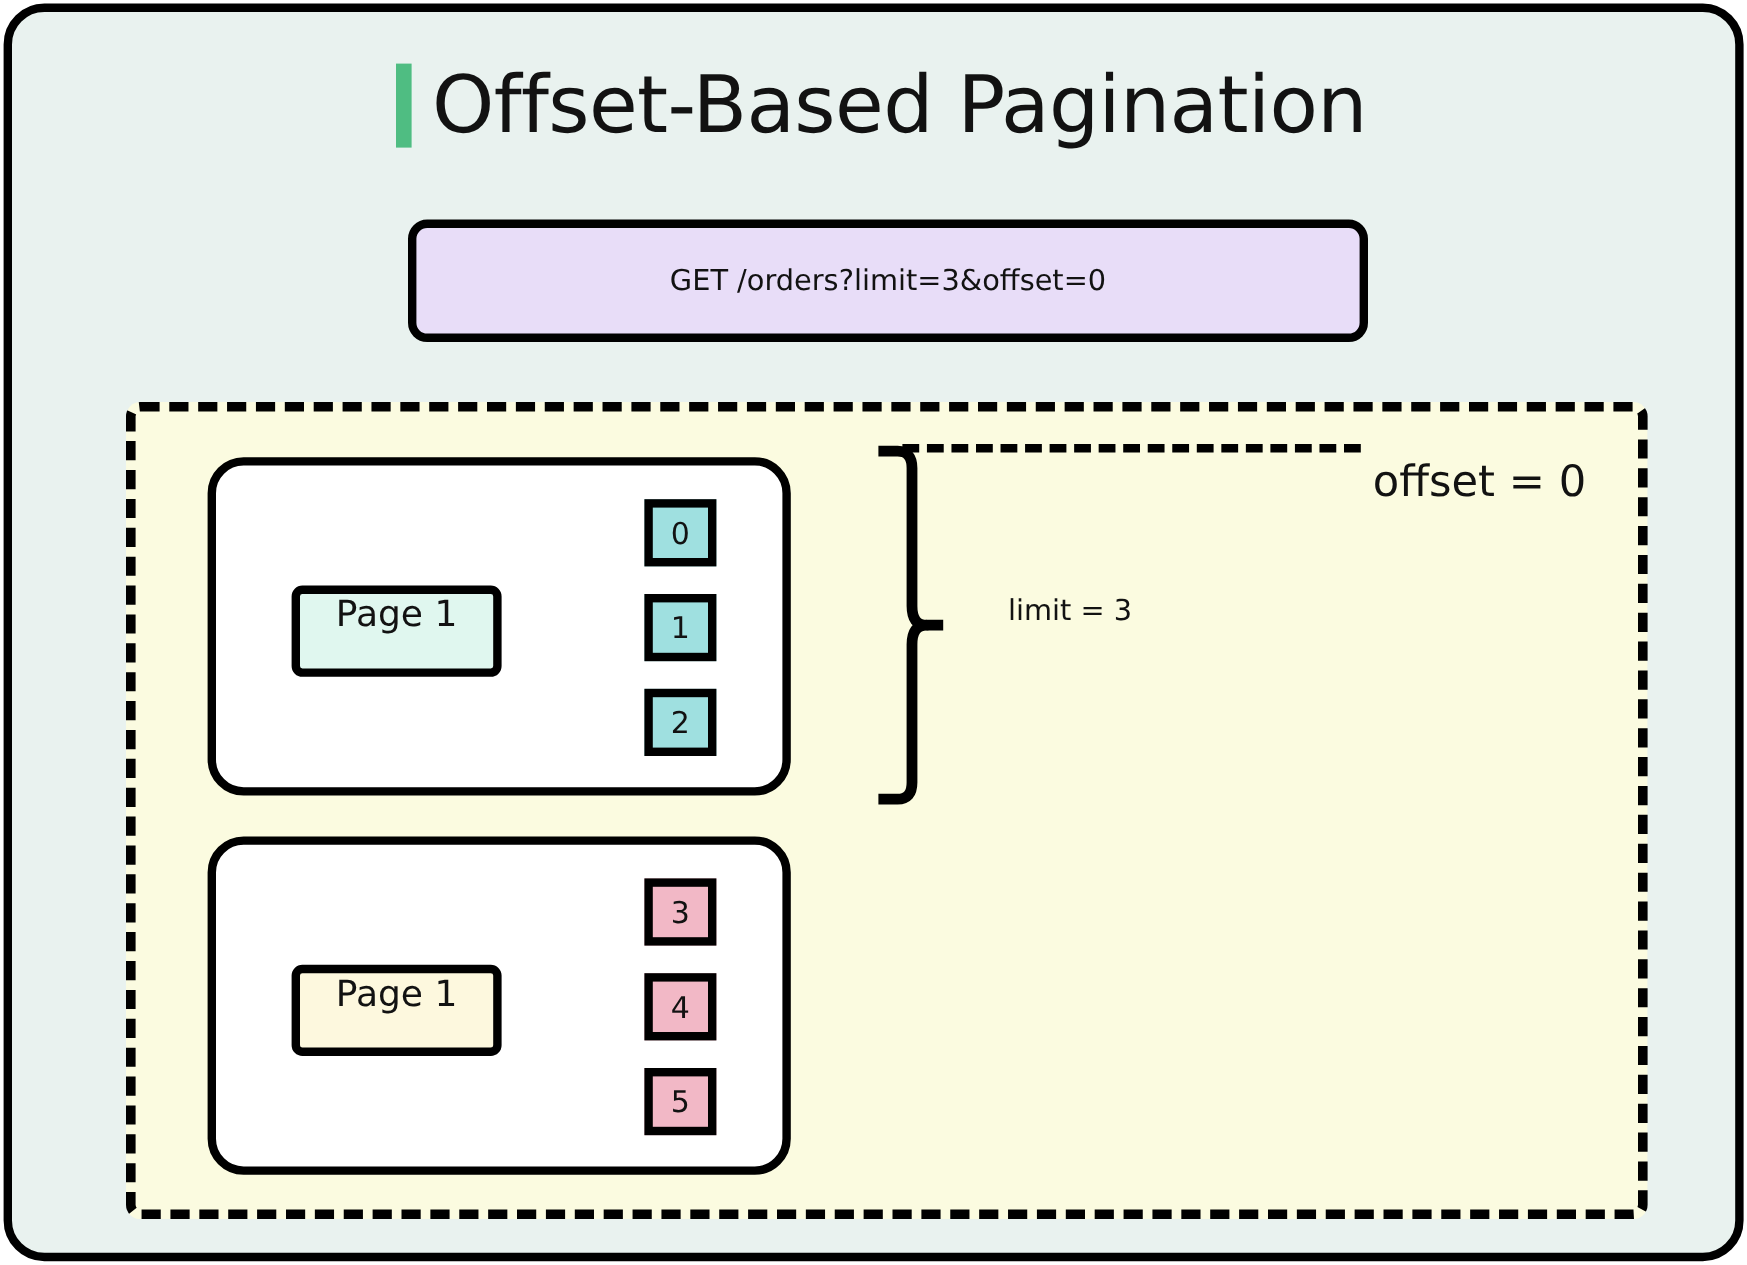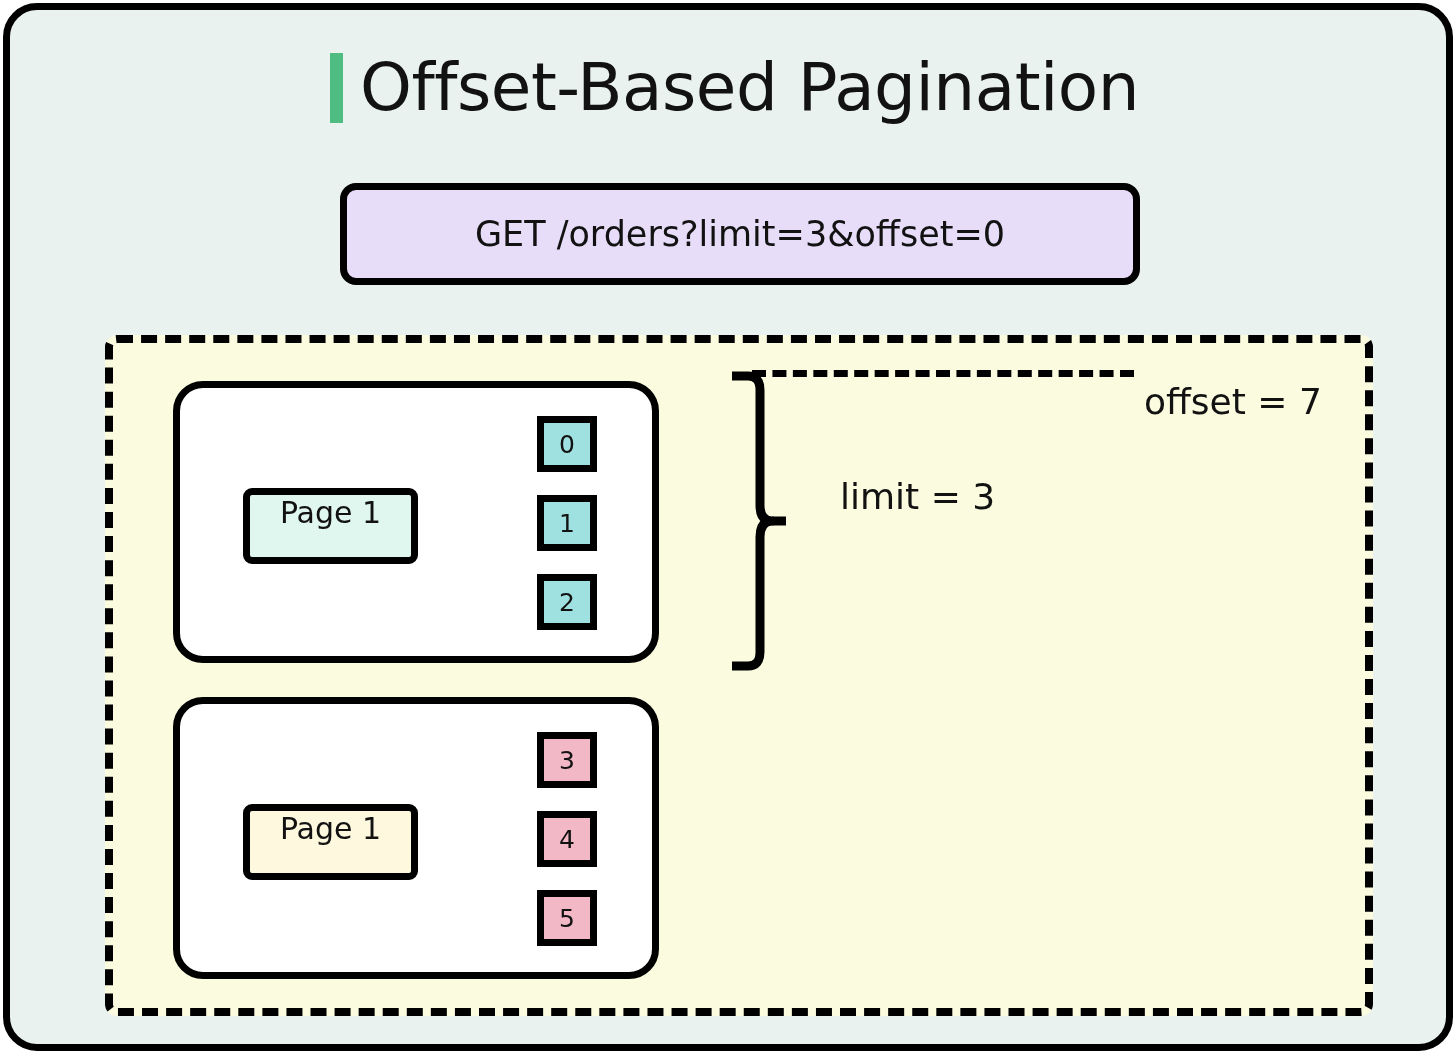--- a/index.html
+++ b/index.html
@@ -66,21 +66,21 @@
     height: 102px;
     box-sizing: border-box;
     background: #e8ddf8;
     border: 7px solid #000000;
     border-radius: 16px;
     display: flex;
     align-items: center;
     justify-content: center;
   }
   #request-text {
-    font-size: 35px;
+    font-size: 24px;
     color: #121212;
     white-space: nowrap;
   }
 
   
   #dashed-region {
     position: absolute;
     left: 95px;
     top: 325px;
     width: 1268px;
@@ -168,22 +168,22 @@
   #limit-brace {
     position: absolute;
     left: 716px;
     top: 352px;
     width: 62px;
     height: 318px;
   }
   #limit-label {
     position: absolute;
     left: 830px;
-    top: 466px;
-    font-size: 36px;
+    top: 485px;
+    font-size: 24px;
     color: #121212;
     white-space: nowrap;
     text-align: right;
   }
 </style>
 </head>
 <body>
 
 <div id="canvas">
 
@@ -228,21 +228,21 @@
         <div class="item-box pink">
           <span class="item-text">4</span>
         </div>
         <div class="item-box pink">
           <span class="item-text">5</span>
         </div>
       </div>
     </div>
 
     <div id="offset-line"></div>
-    <div id="offset-label">offset = 7</div>
+    <div id="offset-label">offset = 0</div>
 
     <svg id="limit-brace" viewBox="0 0 62 318">
       <path d="M 6 14 L 22 14 Q 34 14 34 28 L 34 143 Q 34 159 46 159 Q 34 159 34 175 L 34 290 Q 34 304 22 304 L 6 304" fill="none" stroke="#000000" stroke-width="9" stroke-linecap="butt" stroke-linejoin="round"></path>
       <path d="M 46 159 L 60 159" fill="none" stroke="#000000" stroke-width="9" stroke-linecap="butt"></path>
     </svg>
     <div id="limit-label">limit = 3</div>
 
   </div>
 </div>
 

